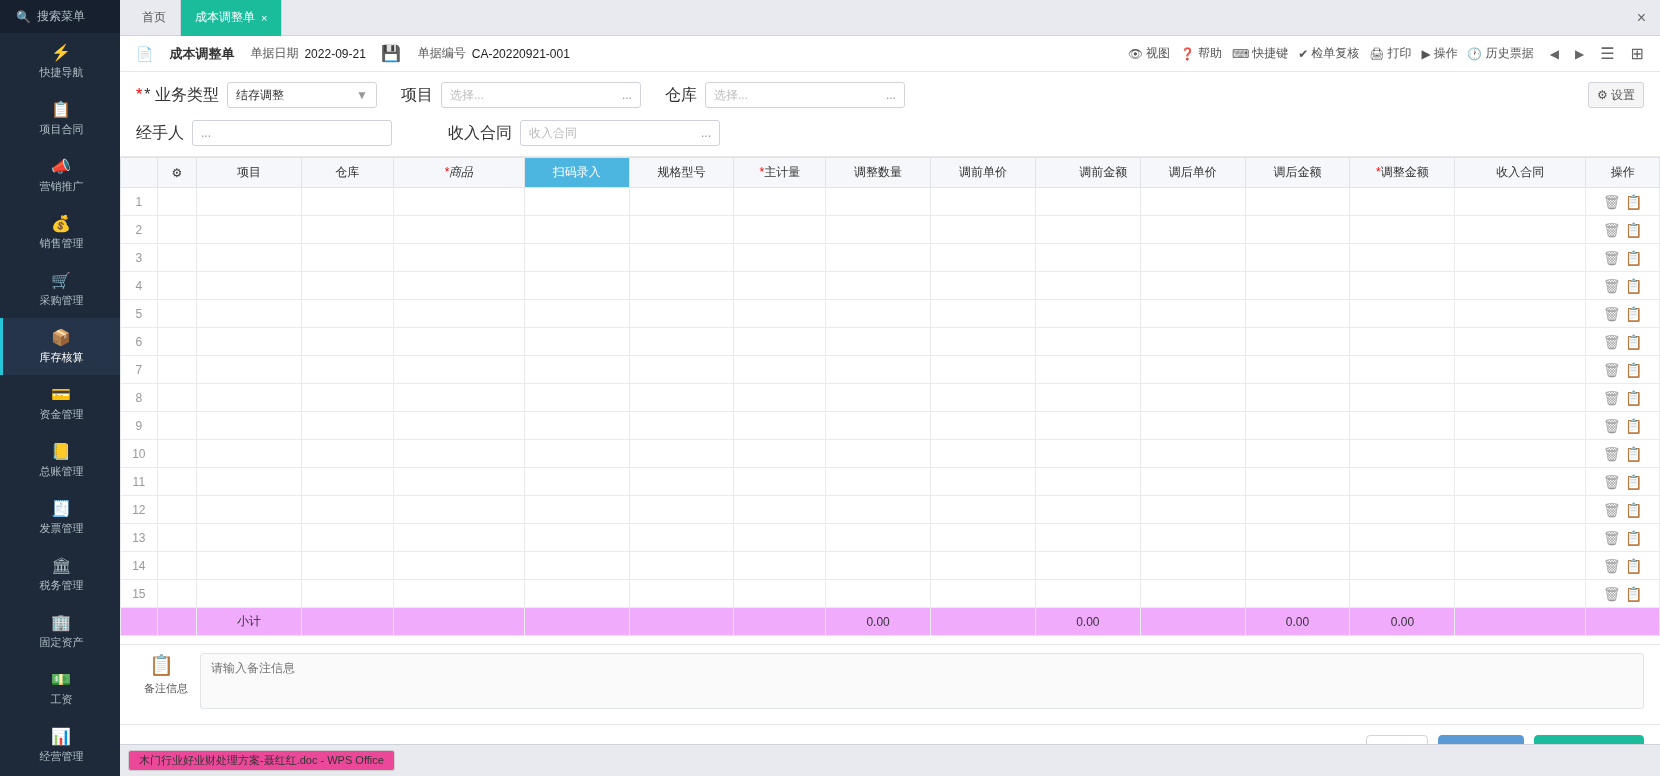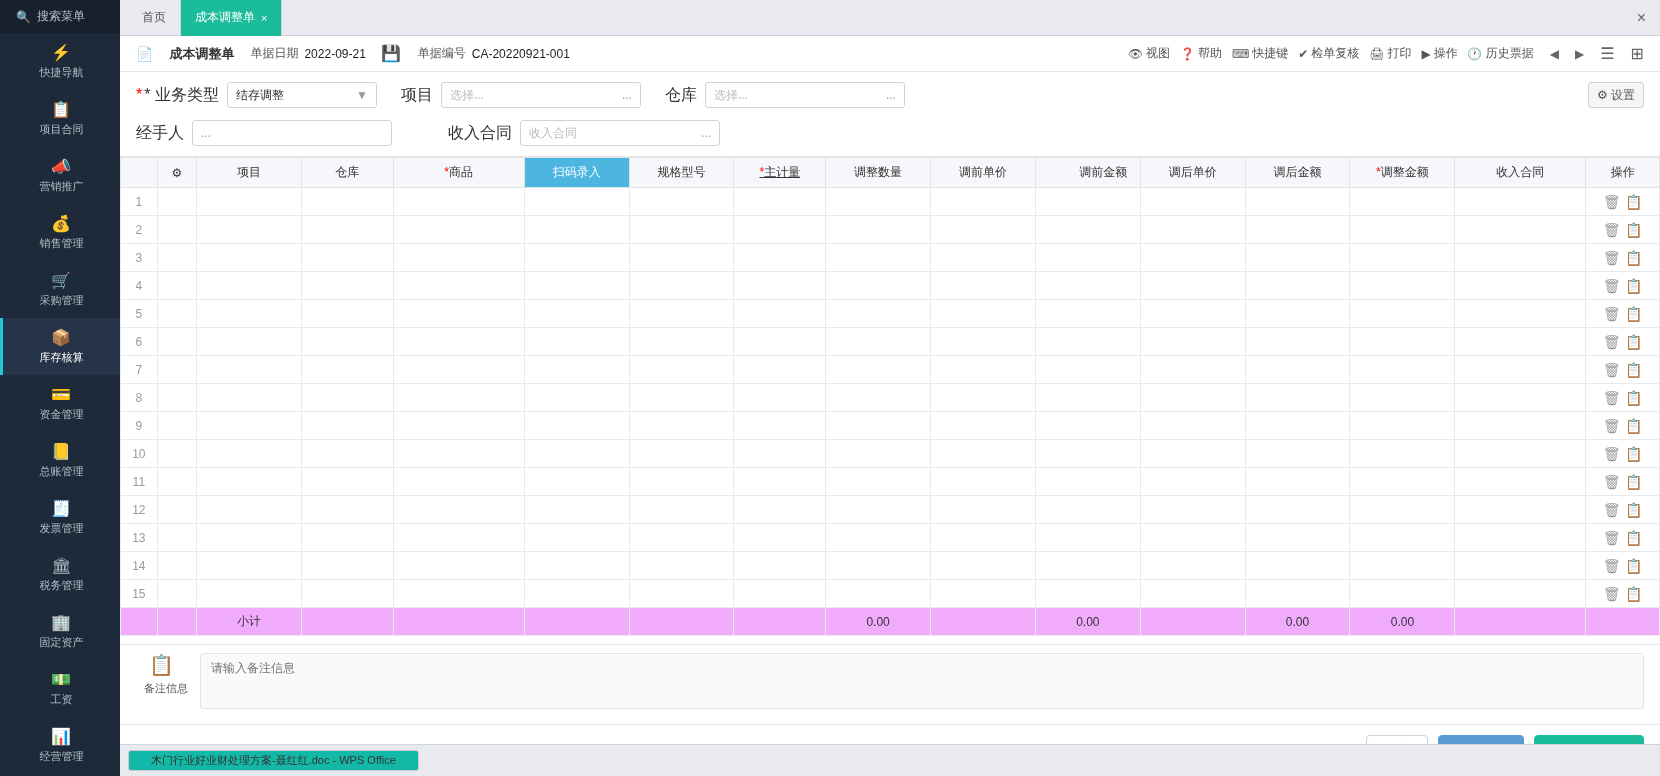--- a/index.html
+++ b/index.html
@@ -258,24 +258,24 @@
       height: 32px;
       background: #e8eaf0;
       border-top: 1px solid #d0d3db;
       display: flex;
       align-items: center;
       padding: 0 8px;
       gap: 8px;
       z-index: 10;
     }
     .taskbar-item {
-      background: #14b8a6;
+      background: #ec4899;
       border: 1px solid #ccc;
       border-radius: 3px;
-      padding: 2px 22px;
+      padding: 2px 10px;
       font-size: 11px;
       color: #333;
       cursor: pointer;
     }
   </style>
 </head>
 <body>
 
 <div class="sidebar">
   <div class="sidebar-search">
@@ -444,24 +444,24 @@
     </div>
 
     <div class="table-wrapper">
       <table>
         <thead>
           <tr id="table-header-row">
               <th style="width: 28px;"></th>
               <th style="width: 30px;"><span>⚙</span></th>
               <th style="width: 80px;"><span>项目</span></th>
               <th style="width: 70px;"><span>仓库</span></th>
-              <th style="width: 100px;"><span style="color:red">*</span><span>商品</span></th>
+              <th style="width: 100px; font-style: italic;"><span style="color:red">*</span><span>商品</span></th>
               <th class="highlighted" style="width: 80px;"><span>扫码录入</span></th>
               <th style="width: 80px;"><span>规格型号</span></th>
-              <th style="width: 70px; text-decoration: underline;"><span style="color:red">*</span><span>主计量</span></th>
+              <th style="width: 70px;"><span style="color:red">*</span><span>主计量</span></th>
               <th style="width: 80px;"><span>调整数量</span></th>
               <th style="width: 80px;"><span>调前单价</span></th>
               <th style="width: 80px; padding-left: 35px;"><span>调前金额</span></th>
               <th style="width: 80px;"><span>调后单价</span></th>
               <th style="width: 80px;"><span>调后金额</span></th>
               <th style="width: 80px;"><span style="color:red">*</span><span>调整金额</span></th>
               <th style="width: 100px;"><span>收入合同</span></th>
               <th style="width: 56px;"><span>操作</span></th>
             </tr>
         </thead>

